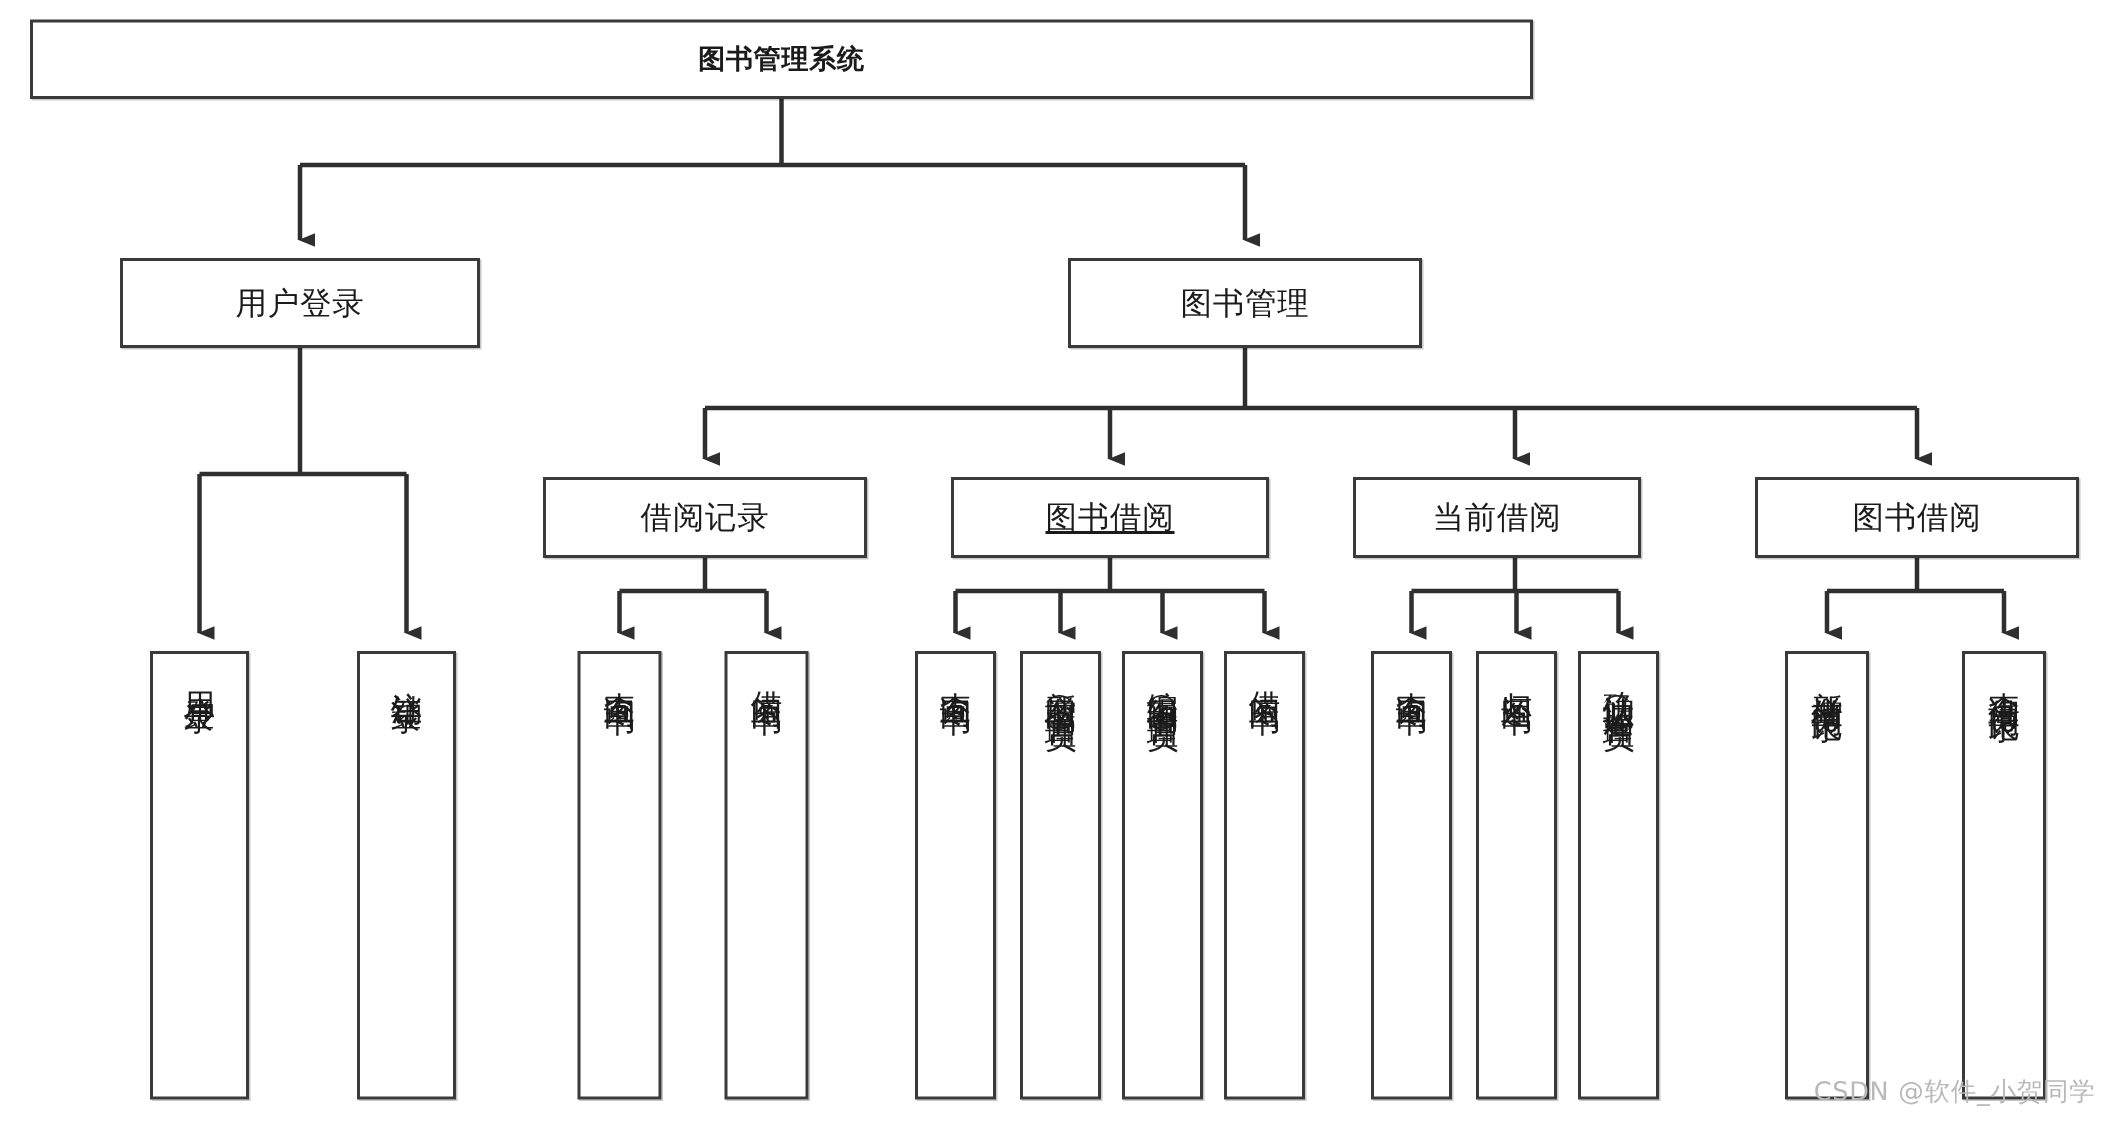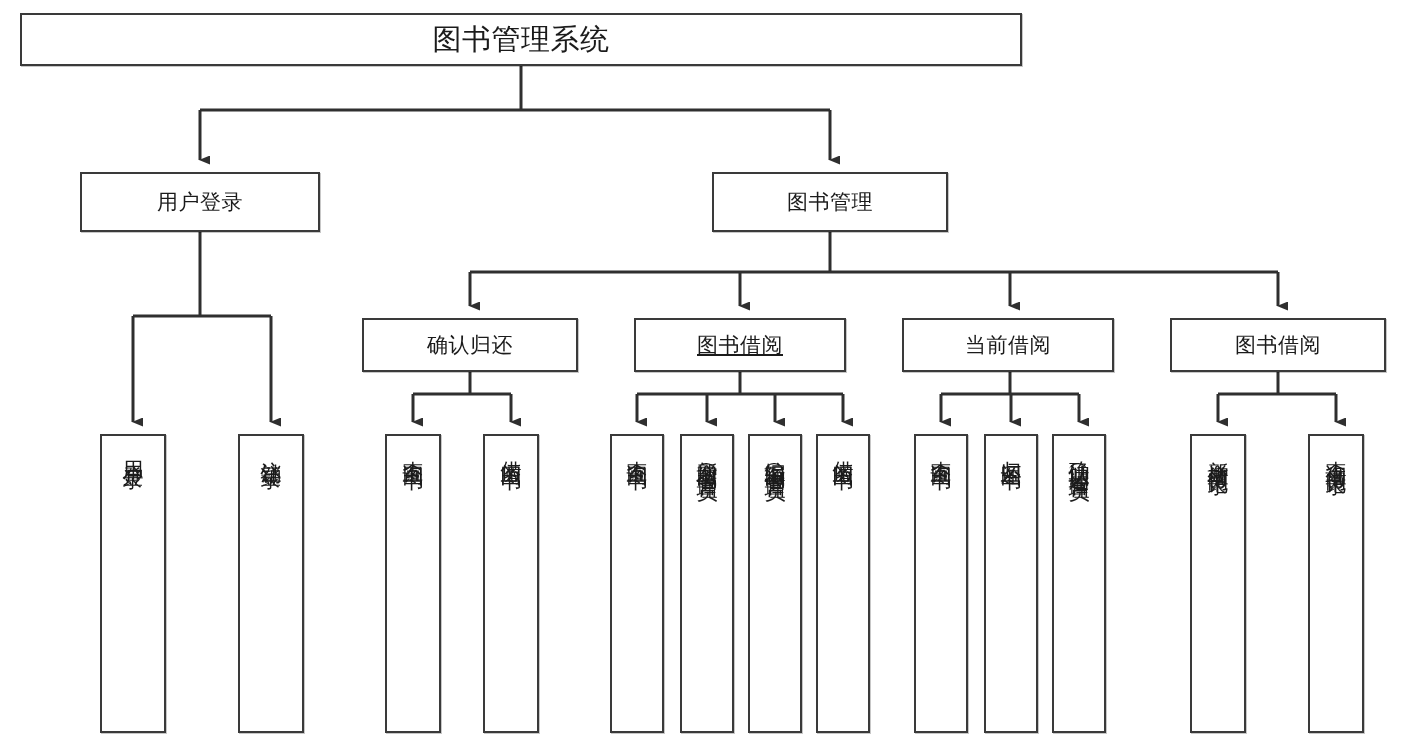--- a/index.html
+++ b/index.html
@@ -42,21 +42,22 @@
   .node .label {
     letter-spacing: 0.5px;
     line-height: 1.18;
     text-align: center;
     white-space: pre;
   }
   .node.horiz .label {
     font-size: 21px;
   }
   .node.root .label {
-    font-size: 29px;
+    font-size: 18px;
+    font-weight: bold;
   }
   .node.vert {
     align-items: flex-start;
     justify-content: center;
     padding-top: 8px;
   }
   .node.vert .label {
     writing-mode: vertical-rl;
     text-orientation: upright;
     font-size: 21px;
@@ -126,26 +127,26 @@
       <div class="node horiz root" style="left: 20px; top: 13px; width: 1002px; height: 53px; border-color: rgb(58, 58, 58); color: rgb(27, 27, 27);">
         <span class="label">图书管理系统</span>
       </div>
       <div class="node horiz" style="left: 80px; top: 172px; width: 240px; height: 60px; border-color: rgb(58, 58, 58); color: rgb(27, 27, 27);">
         <span class="label">用户登录</span>
       </div>
       <div class="node horiz" style="left: 712px; top: 172px; width: 236px; height: 60px; border-color: rgb(58, 58, 58); color: rgb(27, 27, 27);">
         <span class="label">图书管理</span>
       </div>
       <div class="node horiz" style="left: 362px; top: 318px; width: 216px; height: 54px; border-color: rgb(58, 58, 58); color: rgb(27, 27, 27);">
-        <span class="label">确认归还</span>
+        <span class="label">借阅记录</span>
       </div>
       <div class="node horiz" style="left: 634px; top: 318px; width: 212px; height: 54px; border-color: rgb(58, 58, 58); color: rgb(27, 27, 27); text-decoration: underline;">
         <span class="label">图书借阅</span>
       </div>
-      <div class="node horiz" style="left: 902px; top: 318px; width: 212px; height: 54px; border-color: rgb(58, 58, 58); color: rgb(27, 27, 27);">
+      <div class="node horiz" style="left: 902px; top: 318px; width: 192px; height: 54px; border-color: rgb(58, 58, 58); color: rgb(27, 27, 27);">
         <span class="label">当前借阅</span>
       </div>
       <div class="node horiz" style="left: 1170px; top: 318px; width: 216px; height: 54px; border-color: rgb(58, 58, 58); color: rgb(27, 27, 27);">
         <span class="label">图书借阅</span>
       </div>
       <div class="node vert" style="left: 100px; top: 434px; width: 66px; height: 299px; border-color: rgb(58, 58, 58); color: rgb(27, 27, 27);">
         <span class="label">用户登录</span>
       </div>
       <div class="node vert" style="left: 238px; top: 434px; width: 66px; height: 299px; border-color: rgb(58, 58, 58); color: rgb(27, 27, 27);">
         <span class="label">注销登录</span>
@@ -178,13 +179,14 @@
         <span class="label">确认归还（管理员）</span>
       </div>
       <div class="node vert" style="left: 1190px; top: 434px; width: 56px; height: 299px; border-color: rgb(58, 58, 58); color: rgb(27, 27, 27);">
         <span class="label">新增借阅记录</span>
       </div>
       <div class="node vert" style="left: 1308px; top: 434px; width: 56px; height: 299px; border-color: rgb(58, 58, 58); color: rgb(27, 27, 27);">
         <span class="label">查询借阅记录</span>
       </div>
     </div>
 
+  <div id="watermark">CSDN @软件_小贺同学</div>
 </div>
 
 </body></html>

